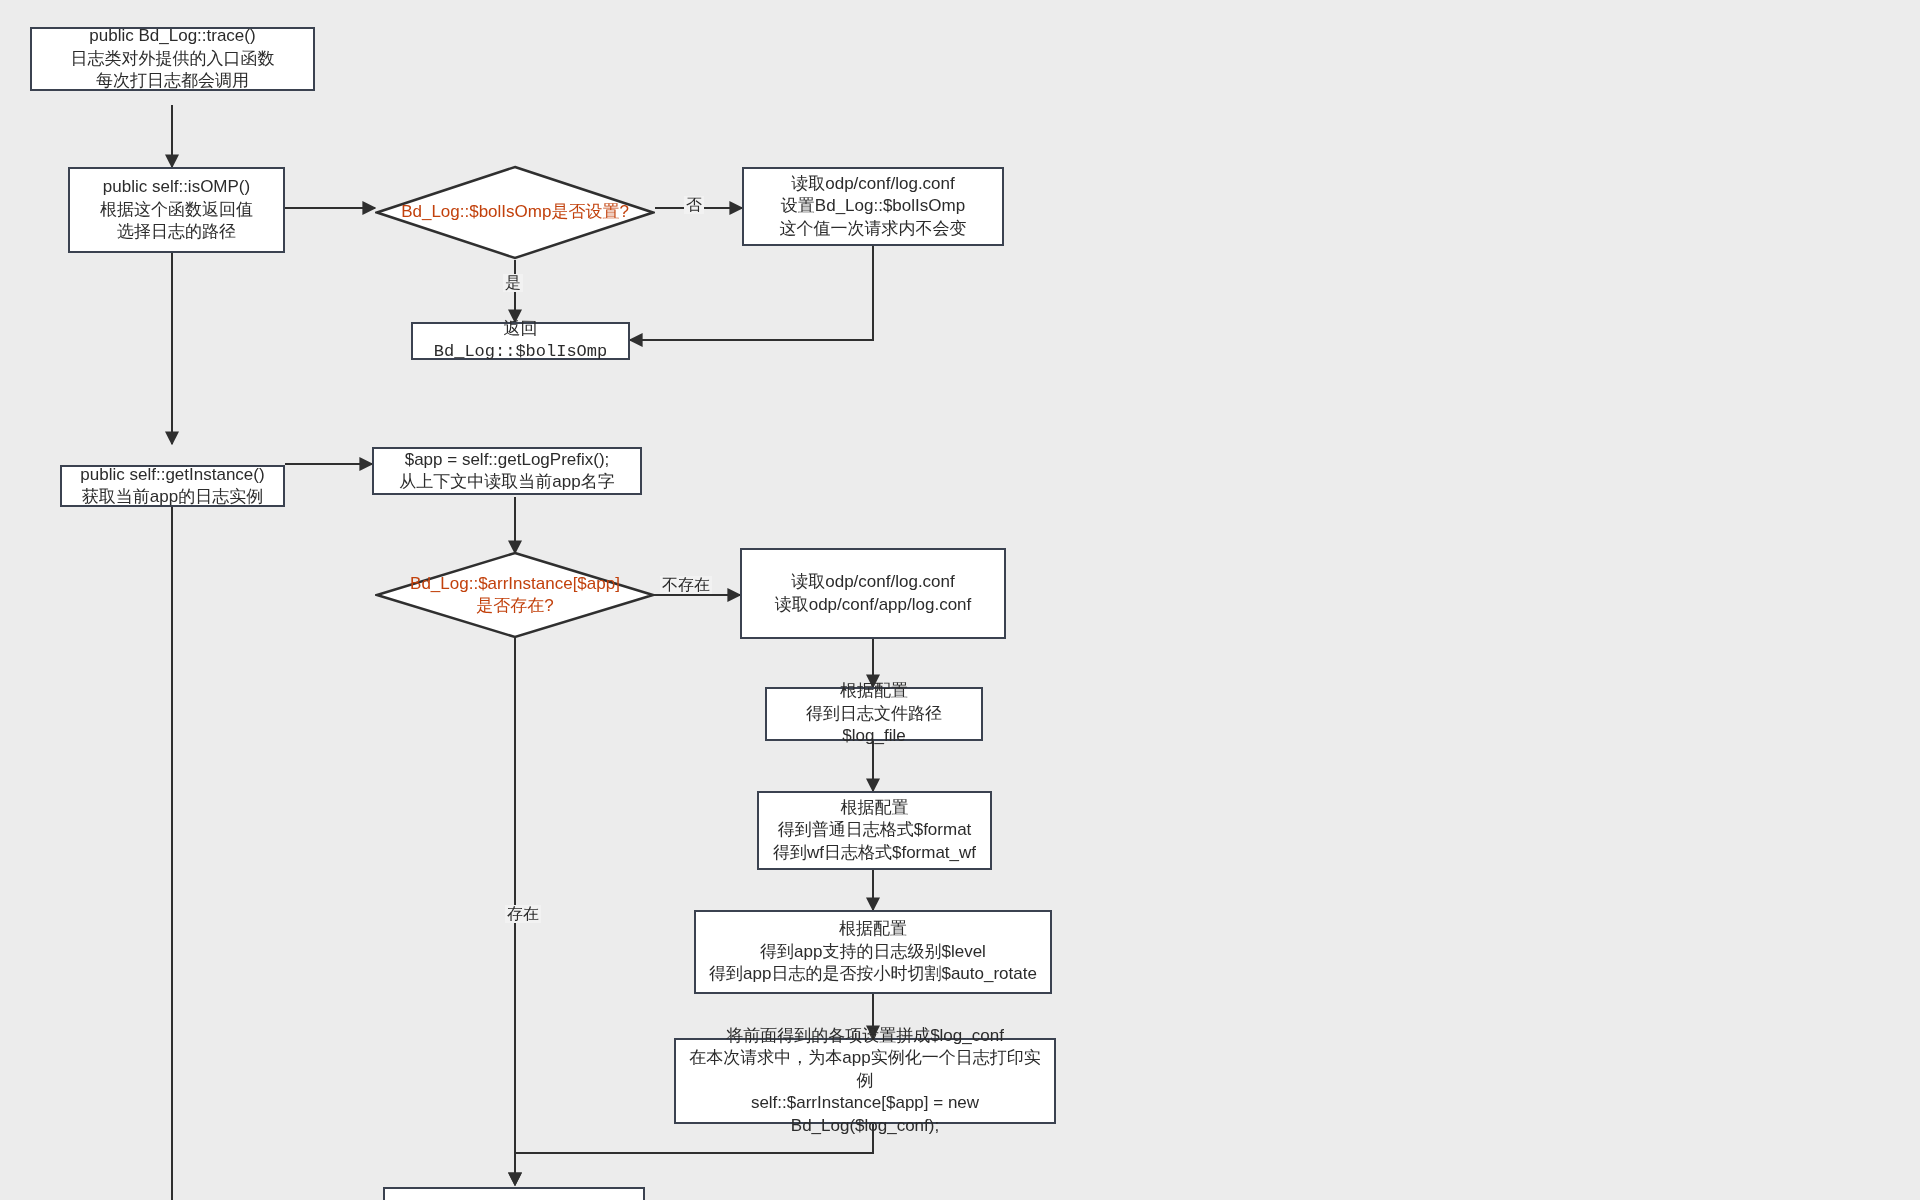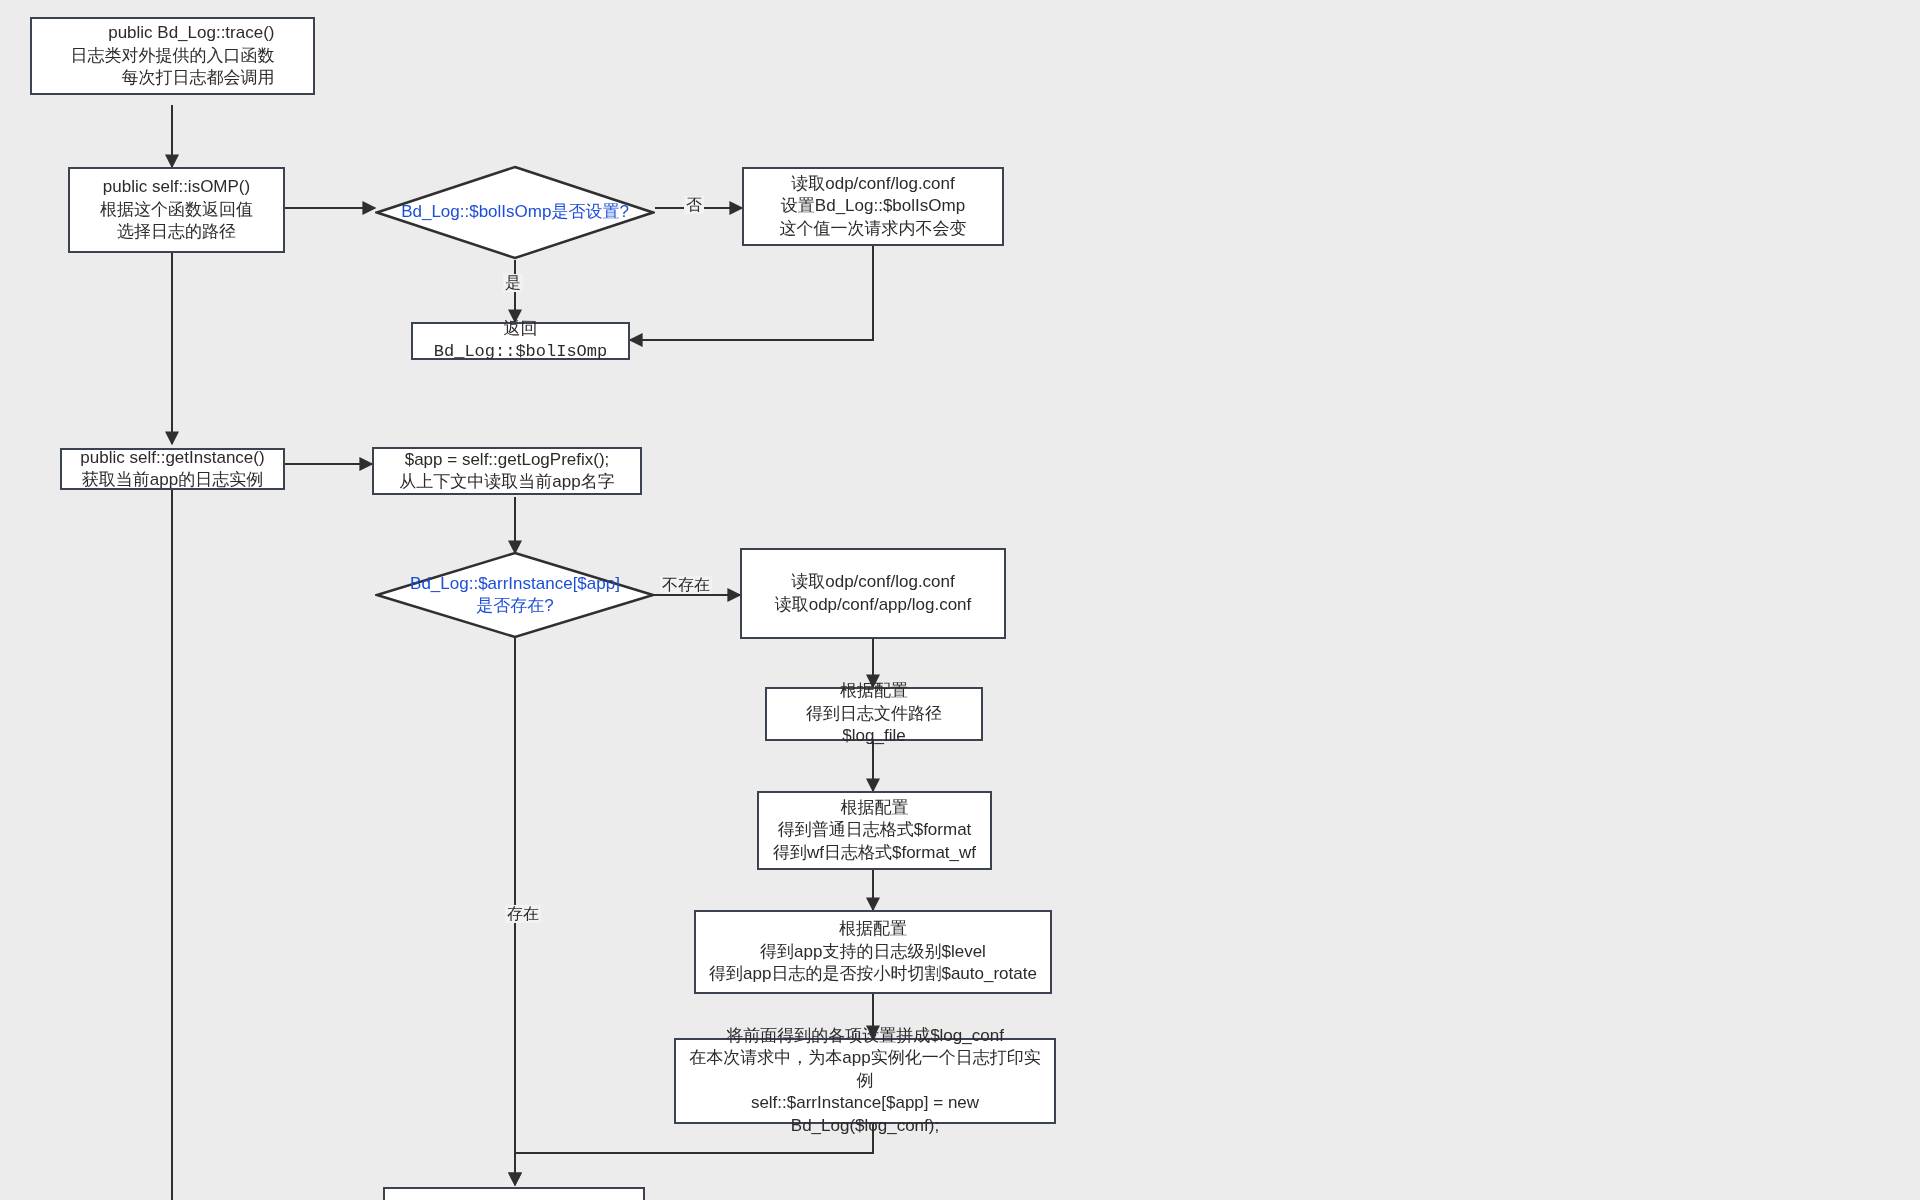--- a/index.html
+++ b/index.html
@@ -55,21 +55,21 @@
     left: 0;
     top: 0;
   }
   .diamond-label {
     position: relative;
     z-index: 2;
     font-size: 17px;
     line-height: 1.3;
     text-align: center;
     white-space: pre-line;
-    color: #1d4ed8;
+    color: #c2410c;
   }
   .edge-label {
     position: absolute;
     background: #f2f2f2;
     font-size: 16px;
     line-height: 1;
     padding: 1px 2px;
     color: #2b2b2b;
     white-space: nowrap;
   }
@@ -114,42 +114,42 @@
       <path d="M 873 870 L 873 910" marker-end="url(#arrow)"></path>
 
       <path d="M 873 994 L 873 1038" marker-end="url(#arrow)"></path>
 
       <path d="M 873 1124 L 873 1153 L 515 1153 L 515 1185" marker-end="url(#arrow)"></path>
 
       <path d="M 515 637 L 515 1185" marker-end="url(#arrow)"></path>
     </g>
   </svg>
 
-  <div class="node" style="left:30px; top:17px; width:285px; height:78px;text-align:right;">public Bd_Log::trace()
+  <div class="node" style="left:30px; top:27px; width:285px; height:64px;">public Bd_Log::trace()
 日志类对外提供的入口函数
 每次打日志都会调用</div>
 
   <div class="node" style="left:68px; top:167px; width:217px; height:86px;">public self::isOMP()
 根据这个函数返回值
 选择日志的路径</div>
 
   <div class="diamond-wrap" style="left:375px; top:165px; width:280px; height:95px;">
     <svg width="280" height="95" viewBox="0 0 280 95">
       <polygon points="140,2 278,47.5 140,93 2,47.5" fill="#ffffff" stroke="#2f2f2f" stroke-width="2.5"></polygon>
     </svg>
     <div class="diamond-label">Bd_Log::$bolIsOmp是否设置?</div>
   </div>
 
   <div class="node" style="left:742px; top:167px; width:262px; height:79px;">读取odp/conf/log.conf
 设置Bd_Log::$bolIsOmp
 这个值一次请求内不会变</div>
 
   <div class="node" style="left:411px; top:322px; width:219px; height:38px;font-family:Liberation Mono, monospace;">返回Bd_Log::$bolIsOmp</div>
 
-  <div class="node" style="left:60px; top:448px; width:225px; height:42px;">public self::getInstance()
+  <div class="node" style="left:60px; top:465px; width:225px; height:42px;">public self::getInstance()
 获取当前app的日志实例</div>
 
   <div class="node" style="left:372px; top:447px; width:270px; height:48px;">$app = self::getLogPrefix();
 从上下文中读取当前app名字</div>
 
   <div class="diamond-wrap" style="left:375px; top:551px; width:280px; height:88px;">
     <svg width="280" height="88" viewBox="0 0 280 88">
       <polygon points="140,2 278,44 140,86 2,44" fill="#ffffff" stroke="#2f2f2f" stroke-width="2.5"></polygon>
     </svg>
     <div class="diamond-label">Bd_Log::$arrInstance[$app]

